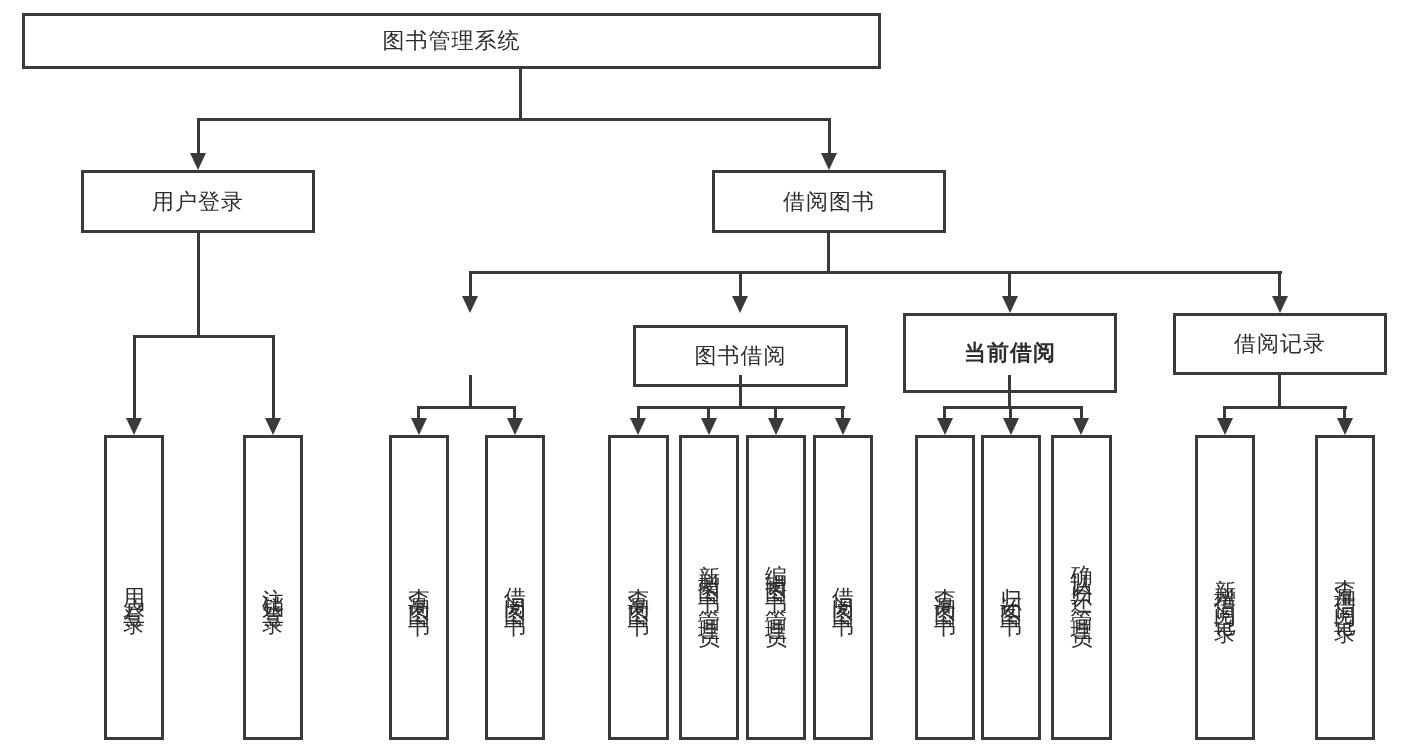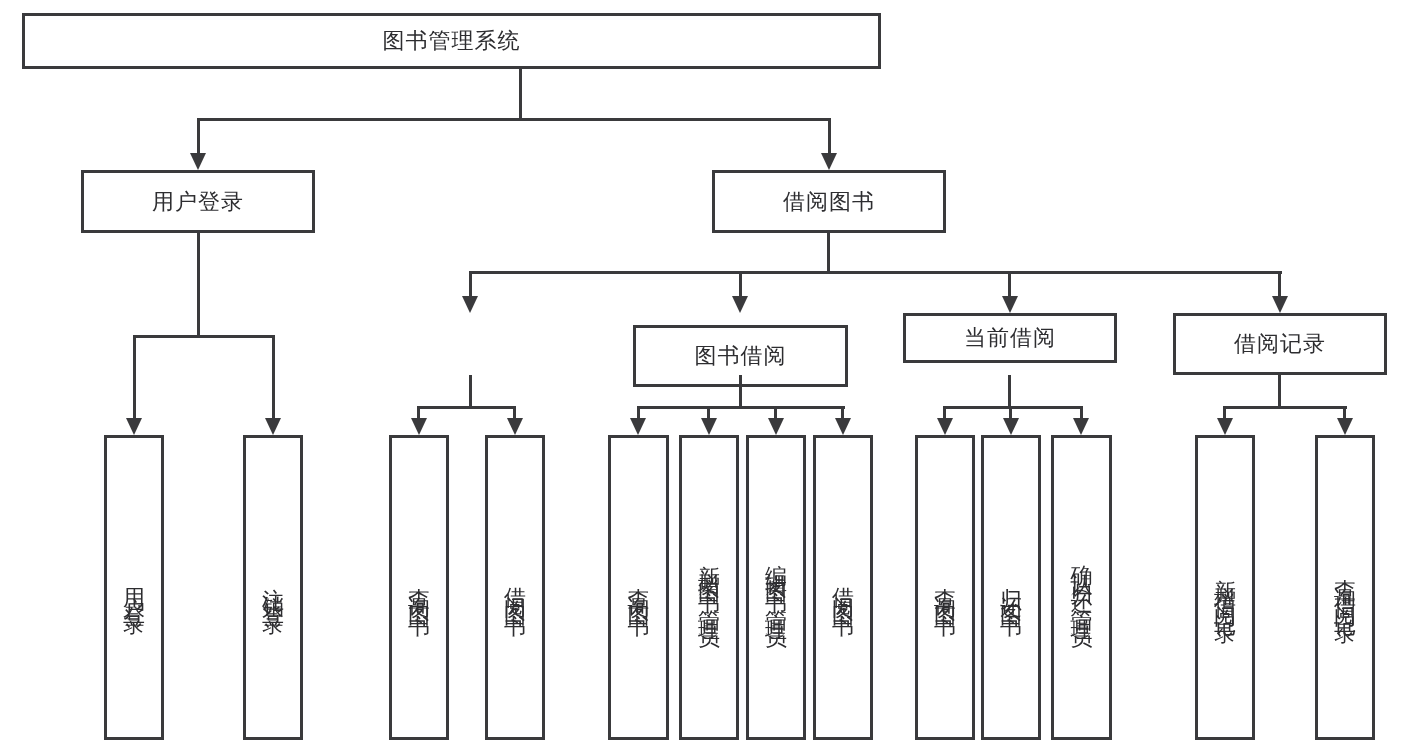--- a/index.html
+++ b/index.html
@@ -83,21 +83,21 @@
   <div class="ln" style="left:739px; top:271px; width:3px; height:27px;"></div>
   <div class="ar" style="left:732px; top:296px;"></div>
   <div class="ln" style="left:1008px; top:271px; width:3px; height:27px;"></div>
   <div class="ar" style="left:1002px; top:296px;"></div>
   <div class="ln" style="left:1278px; top:271px; width:3px; height:27px;"></div>
   <div class="ar" style="left:1272px; top:296px;"></div>
 
   <div class="hbox" style="left:633px; top:313px; width:215px; height:62px;margin-top:12px;">
     <span>图书借阅</span>
   </div>
-  <div class="hbox" style="left:903px; top:313px; width:214px; height:50px;">
+  <div class="hbox" style="left:903px; top:313px; width:214px; height:80px;font-weight:bold;">
     <span>当前借阅</span>
   </div>
   <div class="hbox" style="left:1173px; top:313px; width:214px; height:62px;">
     <span>借阅记录</span>
   </div>
 
   <div class="ln" style="left:469px; top:375px; width:3px; height:33px;"></div>
   <div class="ln" style="left:417px; top:406px; width:99px; height:3px;"></div>
   <div class="ln" style="left:417px; top:406px; width:3px; height:14px;"></div>
   <div class="ar" style="left:411px; top:418px;"></div>

